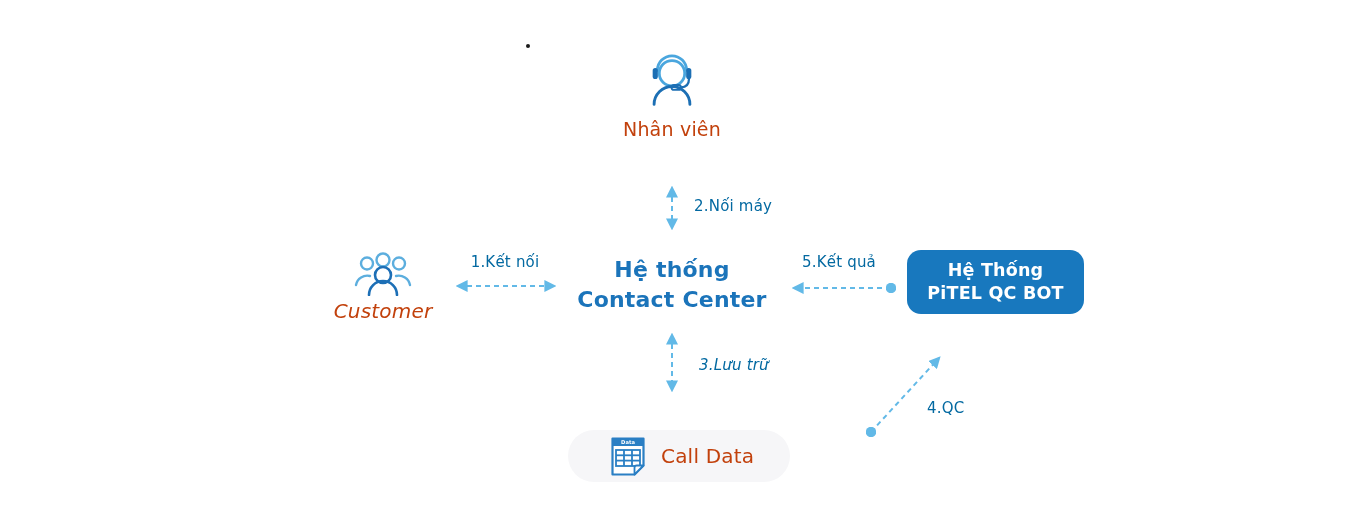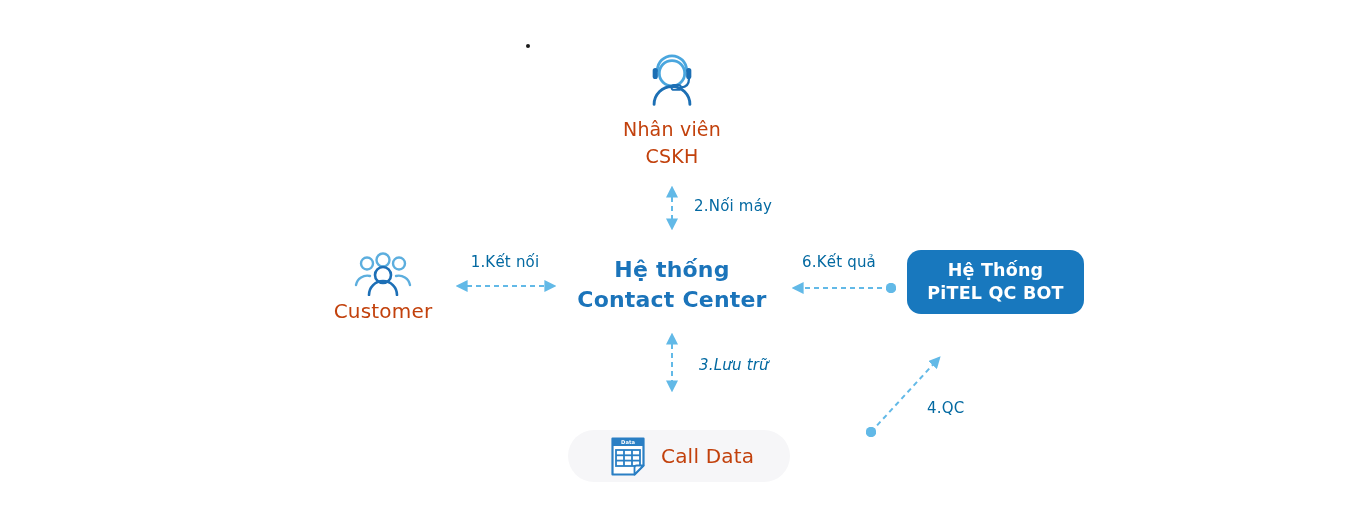--- a/index.html
+++ b/index.html
@@ -23,21 +23,21 @@
     background: #1a1a1a;
     border-radius: 50%;
   }
 
   
   .node { text-align: center; }
 
   .node-agent { left: 592px; top: 44px; width: 160px; }
   .node-agent svg { display: block; margin: 0 auto 4px auto; }
 
-  .node-customer { left: 321px; top: 250px; width: 124px; }
+  .node-customer { left: 321px; top: 250px; width: 124px; font-style: italic; }
   .node-customer svg { display: block; margin: 0 auto 2px auto; }
 
   .node-label {
     color: #c2410c;
     font-size: 19px;
     font-weight: 500;
     line-height: 27px;
     letter-spacing: 0.2px;
   }
   .node-customer .node-label { font-size: 20px; }
@@ -131,21 +131,20 @@
     <svg width="66" height="68" viewBox="0 0 70 70" fill="none">
       <circle cx="35" cy="30" r="13.5" stroke="#4aa6de" stroke-width="3"></circle>
       <path d="M19.5 27 a15.5 15.5 0 0 1 31 0" stroke="#4aa6de" stroke-width="3" stroke-linecap="round"></path>
       <rect x="14.5" y="24.5" width="5.5" height="11.5" rx="2.7" fill="#1c6fb4"></rect>
       <rect x="50" y="24.5" width="5.5" height="11.5" rx="2.7" fill="#1c6fb4"></rect>
       <path d="M53 36 Q53 44.5 44.5 45" stroke="#1c6fb4" stroke-width="2.4" stroke-linecap="round"></path>
       <rect x="34.5" y="42.4" width="10" height="5.2" rx="2.6" stroke="#1c6fb4" stroke-width="2"></rect>
       <path d="M16 63 a19 19 0 0 1 38 0" stroke="#1c6fb4" stroke-width="3" stroke-linecap="round"></path>
     </svg>
     <div class="node-label">Nhân viên</div>
-    <div class="node-label">CSKH</div>
   </div>
 
   <div class="abs node node-customer">
     <svg width="58" height="46" viewBox="0 0 58 46" fill="none">
       <circle cx="13" cy="13.5" r="6" stroke="#5caede" stroke-width="2.4"></circle>
       <circle cx="45" cy="13.5" r="6" stroke="#5caede" stroke-width="2.4"></circle>
       <circle cx="29" cy="10" r="6.5" stroke="#5caede" stroke-width="2.4"></circle>
       <path d="M2 35 a11.5 11.5 0 0 1 14 -9" stroke="#5caede" stroke-width="2.4" stroke-linecap="round"></path>
       <path d="M56 35 a11.5 11.5 0 0 0 -14 -9" stroke="#5caede" stroke-width="2.4" stroke-linecap="round"></path>
       <circle cx="29" cy="25" r="8" stroke="#1d6fb6" stroke-width="2.6"></circle>
@@ -176,15 +175,15 @@
       <line x1="22" y1="15" x2="22" y2="31" stroke="#2a7fc4" stroke-width="1.8"></line>
       <path d="M33.5 30.5 L24.5 39.5 L24.5 32.8 Q24.5 30.5 26.8 30.5 Z" fill="#ffffff" stroke="#2a7fc4" stroke-width="1.8" stroke-linejoin="round"></path>
     </svg>
     <div class="node-label">Call Data</div>
   </div>
 
   <div class="abs edge-label centered el-1">1.Kết nối</div>
   <div class="abs edge-label el-2">2.Nối máy</div>
   <div class="abs edge-label el-3">3.Lưu trữ</div>
   <div class="abs edge-label el-4">4.QC</div>
-  <div class="abs edge-label centered el-5">6.Kết quả</div>
+  <div class="abs edge-label centered el-5">5.Kết quả</div>
 
 </div>
 
 </body></html>

